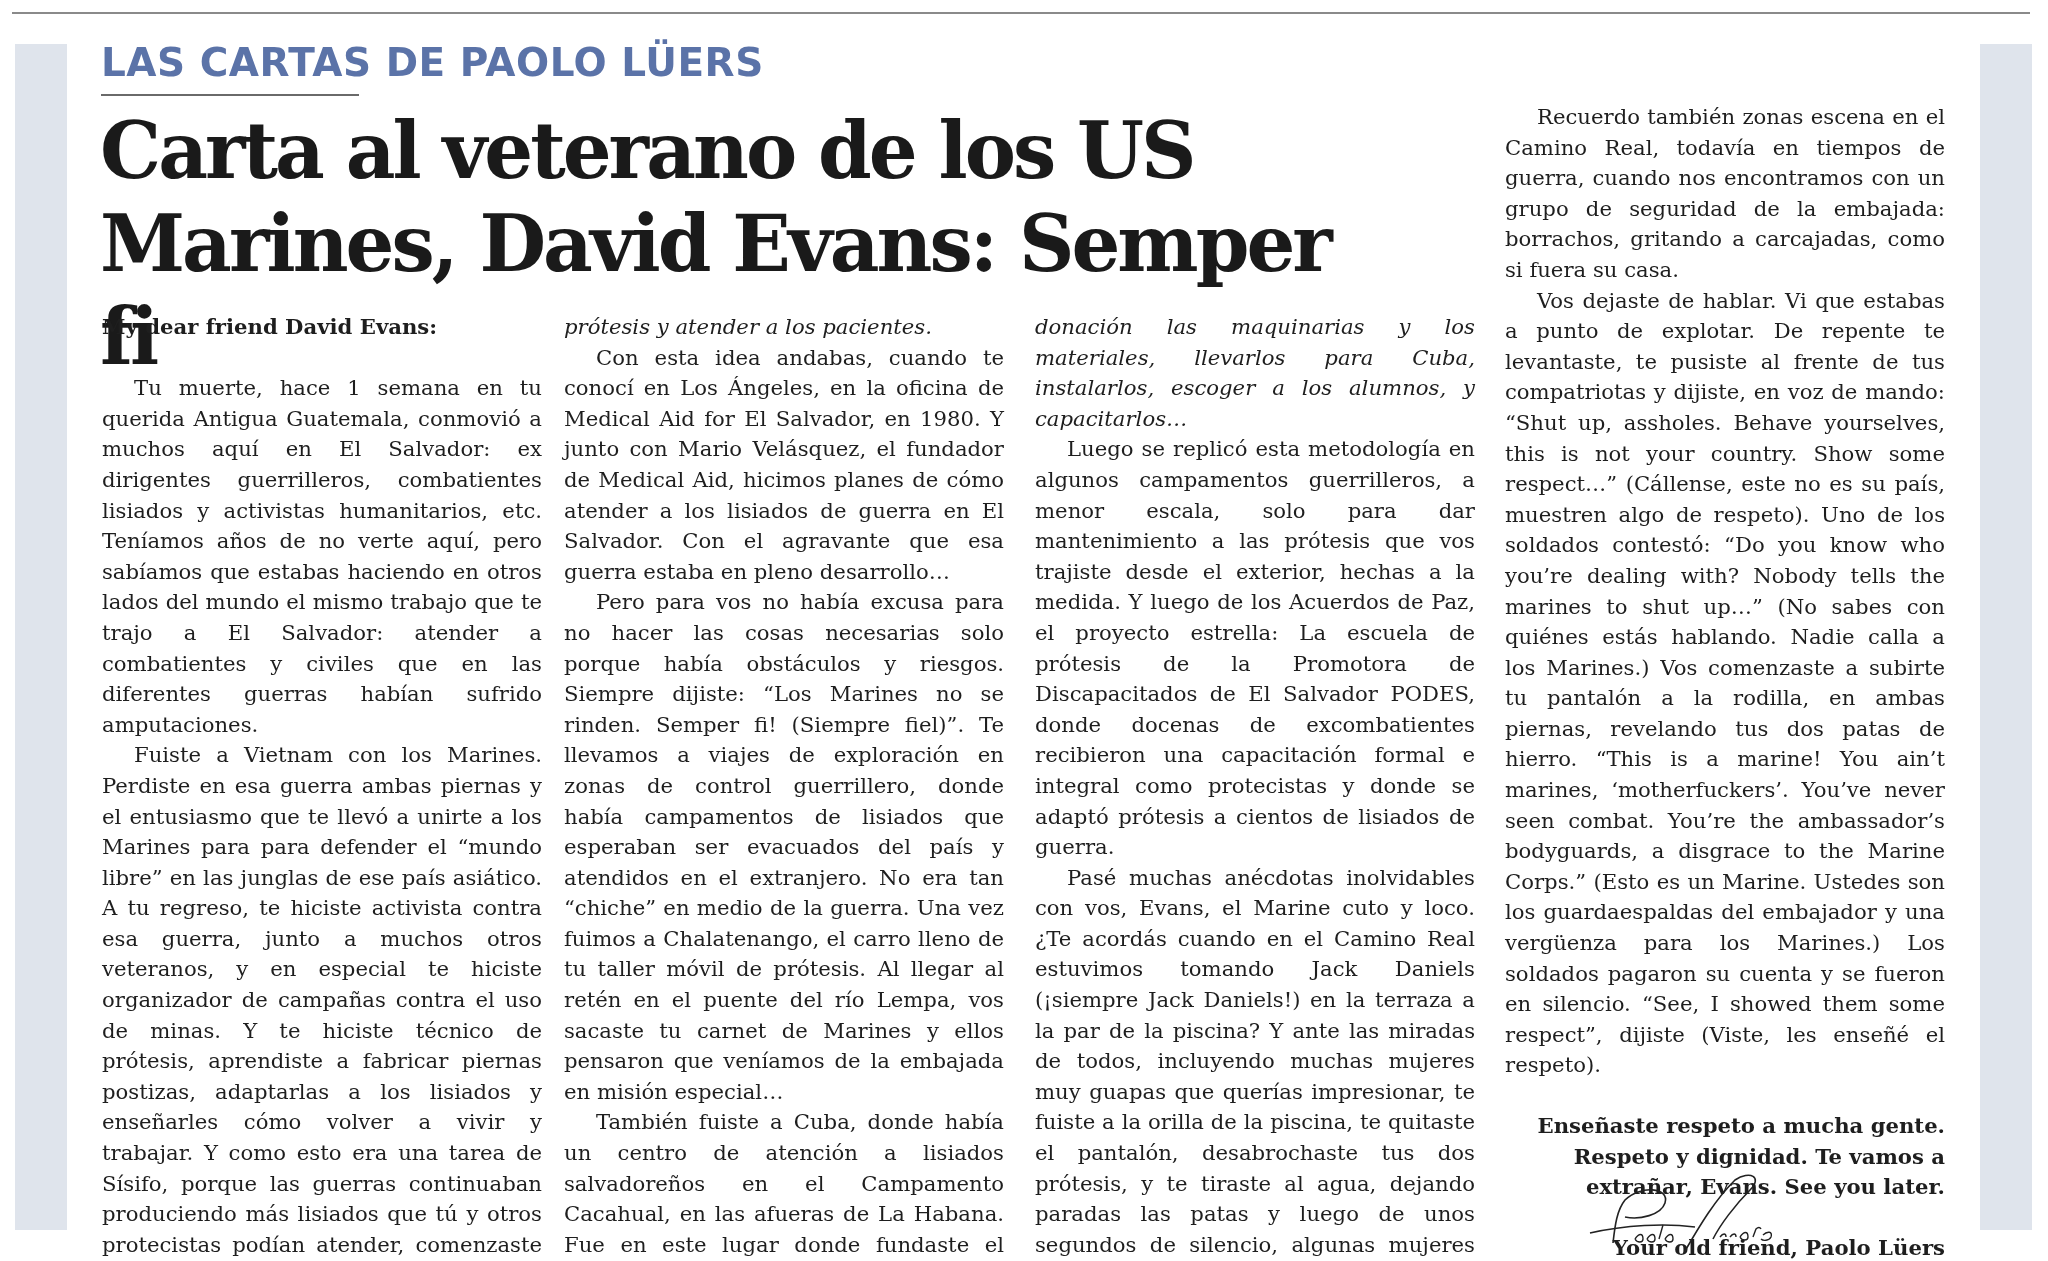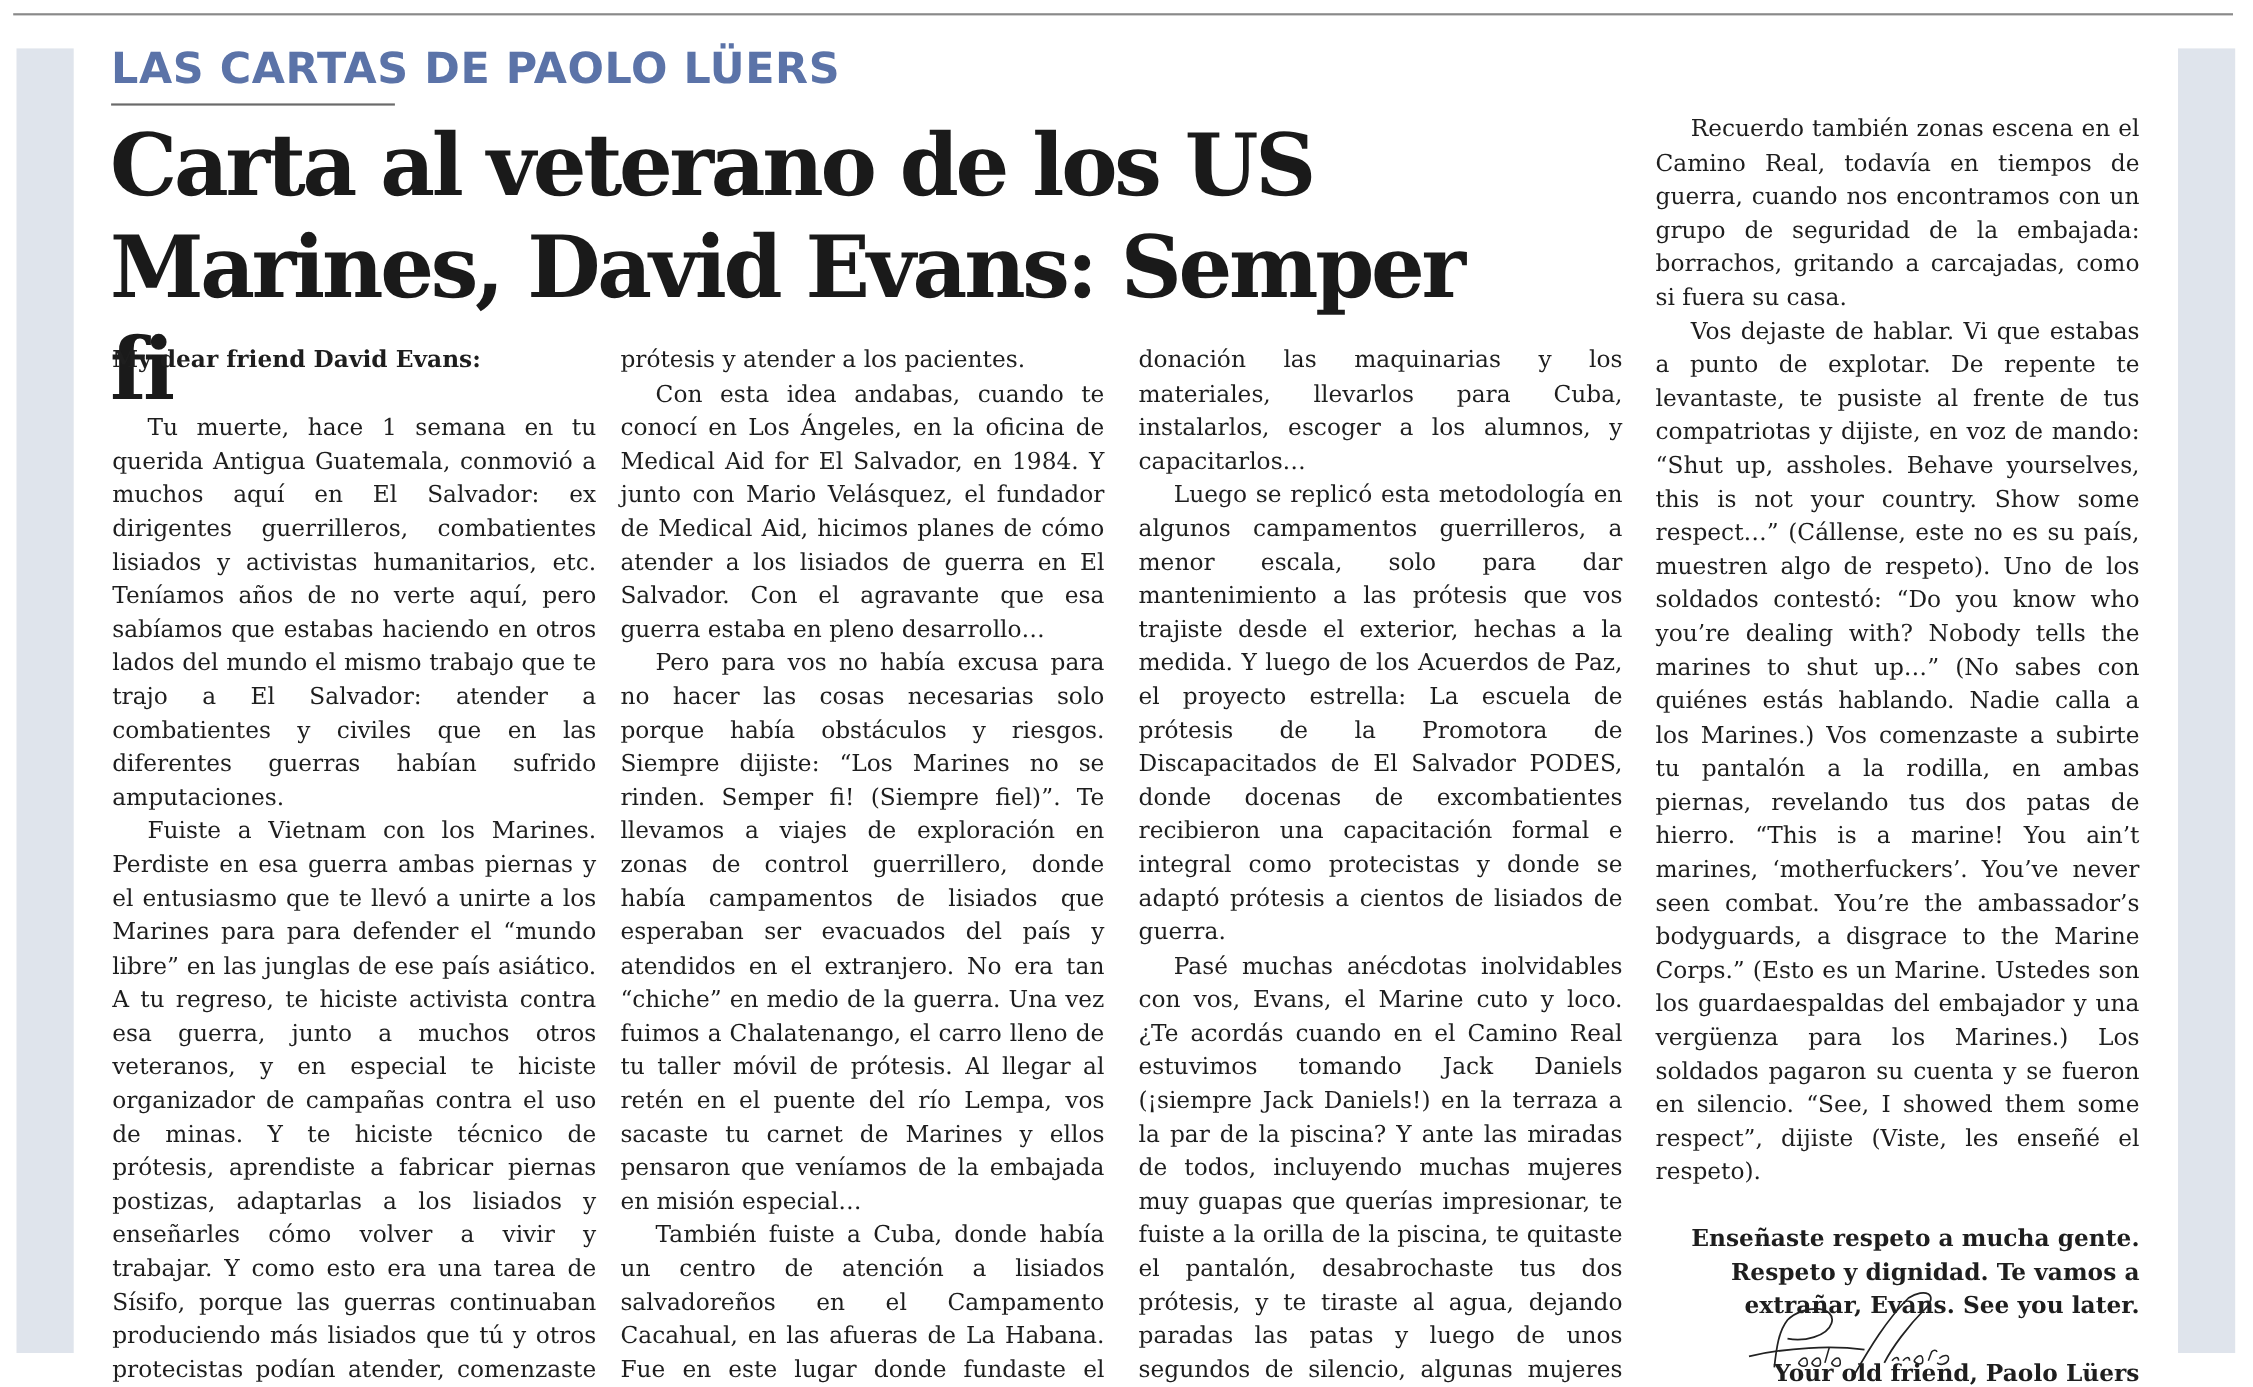--- a/index.html
+++ b/index.html
@@ -6,21 +6,21 @@
   body { width:2048px; height:1261px; position:relative; overflow:hidden; }
   .top-rule { position:absolute; left:12px; top:12px; width:2018px; height:2px; background:#8a8a8a; }
   .side-bar { position:absolute; top:44px; width:52px; height:1186px; background:#dfe4ec; }
   .side-bar.left { left:15px; }
   .side-bar.right { left:1980px; }
   .section-title { position:absolute; left:101px; top:40px; font-family:"DejaVu Sans", sans-serif; font-weight:bold; font-size:39px; letter-spacing:0.5px; color:#5b73a8; white-space:nowrap; }
   .section-rule { position:absolute; left:101px; top:94px; width:258px; height:2px; background:#6a6a6a; }
   .headline { position:absolute; left:100px; top:104px; width:1320px; margin:0; font-family:"DejaVu Serif", serif; font-weight:bold; font-size:78px; line-height:93px; letter-spacing:-3px; color:#1a1a1a; transform:scaleX(0.985); transform-origin:left top; }
   .col { position:absolute; top:312px; width:440px; font-family:"DejaVu Serif", serif; font-size:21.2px; line-height:30.6px; color:#1e1e1e; text-align:justify; hyphens:manual; }
   .col p { margin:0; text-indent:32px; }
-  .col p.noindent { text-indent:0; }
+  .col p.noindent { text-indent:0;font-style:italic; }
   .col1 { left:102px; }
   .col2 { left:564px; top:312px; }
   .col3 { left:1035px; top:312px; }
   .col4 { left:1505px; top:102px; }
   .salutation { font-weight:bold; text-indent:0 !important; margin-bottom:30.6px !important; }
   .closing { font-weight:bold; text-align:right; text-indent:0 !important; margin-top:30px !important; }
   .signoff { font-weight:bold; text-align:right; text-indent:0 !important; margin-top:30px !important; }
   .signature { position:absolute; left:1585px; top:1165px; width:240px; height:90px; }
 </style>
 </head>
@@ -36,21 +36,21 @@
 <h1 class="headline">Carta al veterano de los US Marines, David Evans: Semper fi</h1>
 
 <div class="col col1">
   <p class="salutation">My dear friend David Evans:</p>
   <p>Tu muerte, hace 1 semana en tu querida Antigua Guatemala, conmovió a muchos aquí en El Salvador: ex dirigentes guerrilleros, combatientes lisiados y activistas humanitarios, etc. Teníamos años de no verte aquí, pero sabíamos que estabas haciendo en otros lados del mundo el mismo trabajo que te trajo a El Salvador: atender a combatientes y civiles que en las diferentes guerras habían sufrido amputaciones.</p>
   <p>Fuiste a Vietnam con los Marines. Perdiste en esa guerra ambas piernas y el entusiasmo que te llevó a unirte a los Marines para para defender el “mundo libre” en las junglas de ese país asiático. A tu regreso, te hiciste activista contra esa guerra, junto a muchos otros veteranos, y en especial te hiciste organizador de campañas contra el uso de minas. Y te hiciste técnico de prótesis, aprendiste a fabricar piernas postizas, adaptarlas a los lisiados y enseñarles cómo volver a vivir y trabajar. Y como esto era una tarea de Sísifo, porque las guerras continuaban produciendo más lisiados que tú y otros protecistas podían atender, comenzaste a armar talleres para enseñar a los mismos lisiados a formar talleres y producir las</p>
 </div>
 
 <div class="col col2">
   <p class="noindent">prótesis y atender a los pacientes.</p>
-  <p>Con esta idea andabas, cuando te conocí en Los Ángeles, en la oficina de Medical Aid for El Salvador, en 1984. Y junto con Mario Velásquez, el fundador de Medical Aid, hicimos planes de cómo atender a los lisiados de guerra en El Salvador. Con el agravante que esa guerra estaba en pleno desarrollo…</p>
+  <p>Con esta idea andabas, cuando te conocí en Los Ángeles, en la oficina de Medical Aid for El Salvador, en 1980. Y junto con Mario Velásquez, el fundador de Medical Aid, hicimos planes de cómo atender a los lisiados de guerra en El Salvador. Con el agravante que esa guerra estaba en pleno desarrollo…</p>
   <p>Pero para vos no había excusa para no hacer las cosas necesarias solo porque había obstáculos y riesgos. Siempre dijiste: “Los Marines no se rinden. Semper fi! (Siempre fiel)”. Te llevamos a viajes de exploración en zonas de control guerrillero, donde había campamentos de lisiados que esperaban ser evacuados del país y atendidos en el extranjero. No era tan “chiche” en medio de la guerra. Una vez fuimos a Chalatenango, el carro lleno de tu taller móvil de prótesis. Al llegar al retén en el puente del río Lempa, vos sacaste tu carnet de Marines y ellos pensaron que veníamos de la embajada en misión especial…</p>
   <p>También fuiste a Cuba, donde había un centro de atención a lisiados salvadoreños en el Campamento Cacahual, en las afueras de La Habana. Fue en este lugar donde fundaste el primer taller de prótesis. Fundar significaba conseguir el pisto en Estados Unidos, comprar o recibir en</p>
 </div>
 
 <div class="col col3">
   <p class="noindent">donación las maquinarias y los materiales, llevarlos para Cuba, instalarlos, escoger a los alumnos, y capacitarlos…</p>
   <p>Luego se replicó esta metodología en algunos campamentos guerrilleros, a menor escala, solo para dar mantenimiento a las prótesis que vos trajiste desde el exterior, hechas a la medida. Y luego de los Acuerdos de Paz, el proyecto estrella: La escuela de prótesis de la Promotora de Discapacitados de El Salvador PODES, donde docenas de excombatientes recibieron una capacitación formal e integral como protecistas y donde se adaptó prótesis a cientos de lisiados de guerra.</p>
   <p>Pasé muchas anécdotas inolvidables con vos, Evans, el Marine cuto y loco. ¿Te acordás cuando en el Camino Real estuvimos tomando Jack Daniels (¡siempre Jack Daniels!) en la terraza a la par de la piscina? Y ante las miradas de todos, incluyendo muchas mujeres muy guapas que querías impresionar, te fuiste a la orilla de la piscina, te quitaste el pantalón, desabrochaste tus dos prótesis, y te tiraste al agua, dejando paradas las patas y luego de unos segundos de silencio, algunas mujeres comenzaron a aplaudir.</p>
 
 </div>

